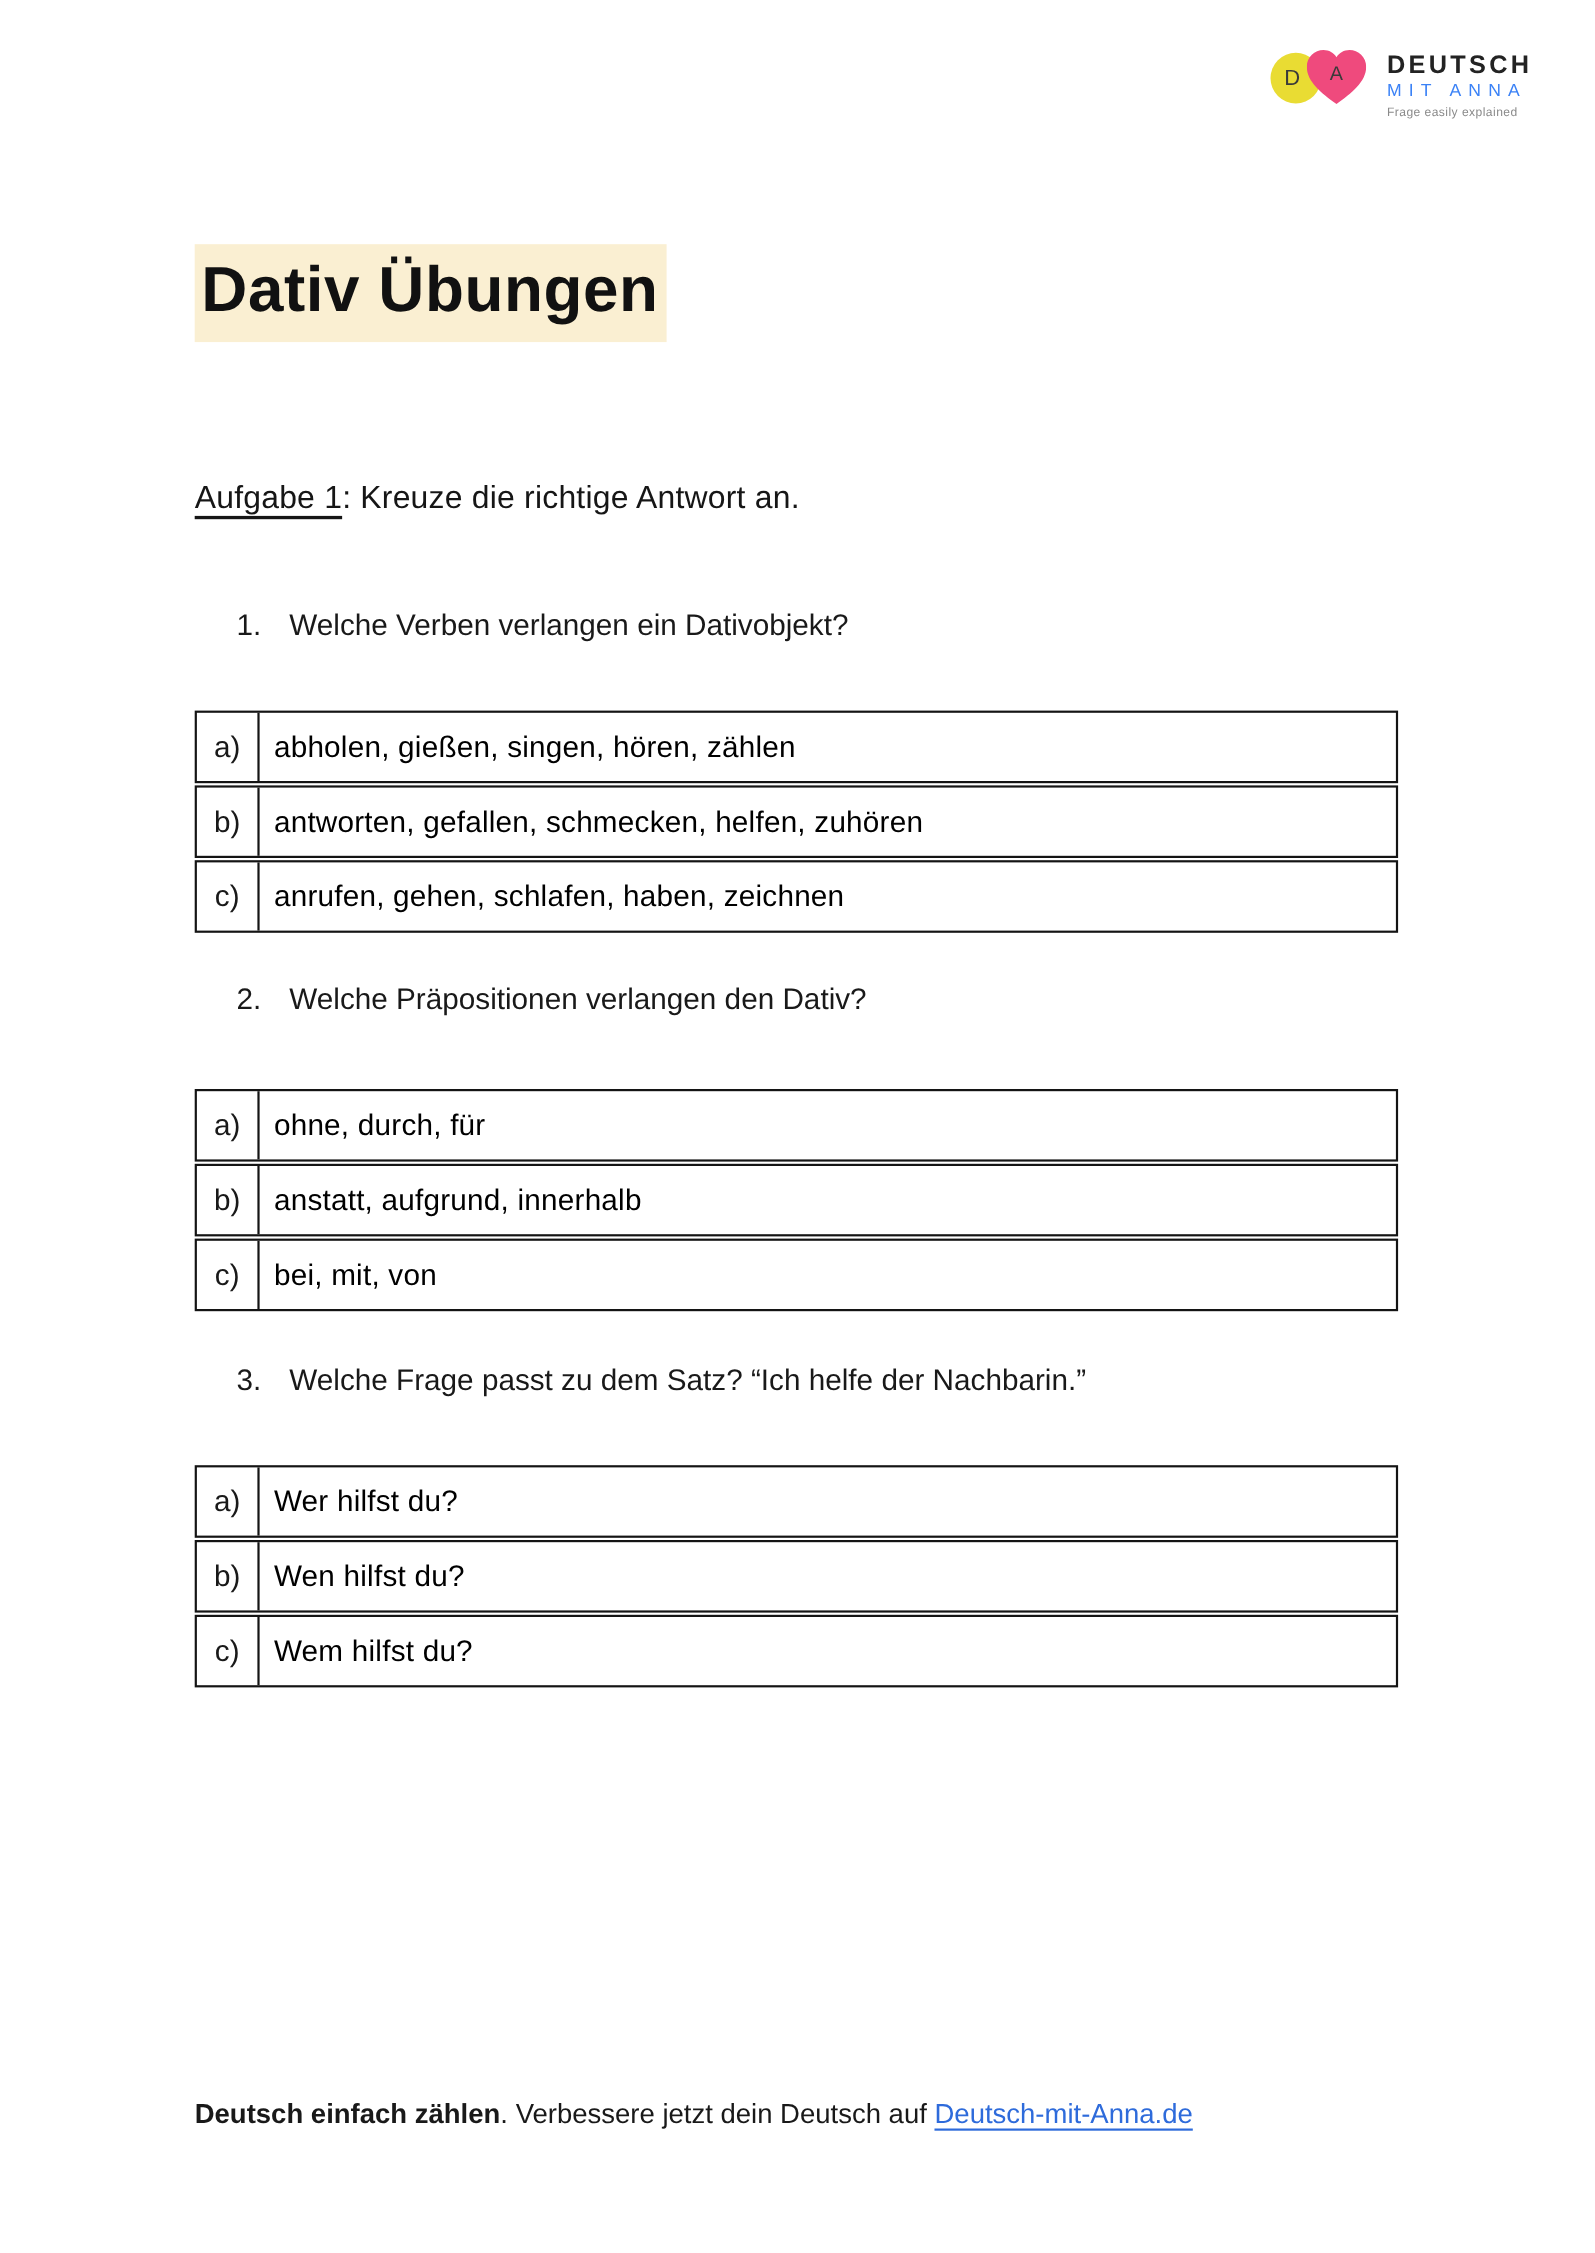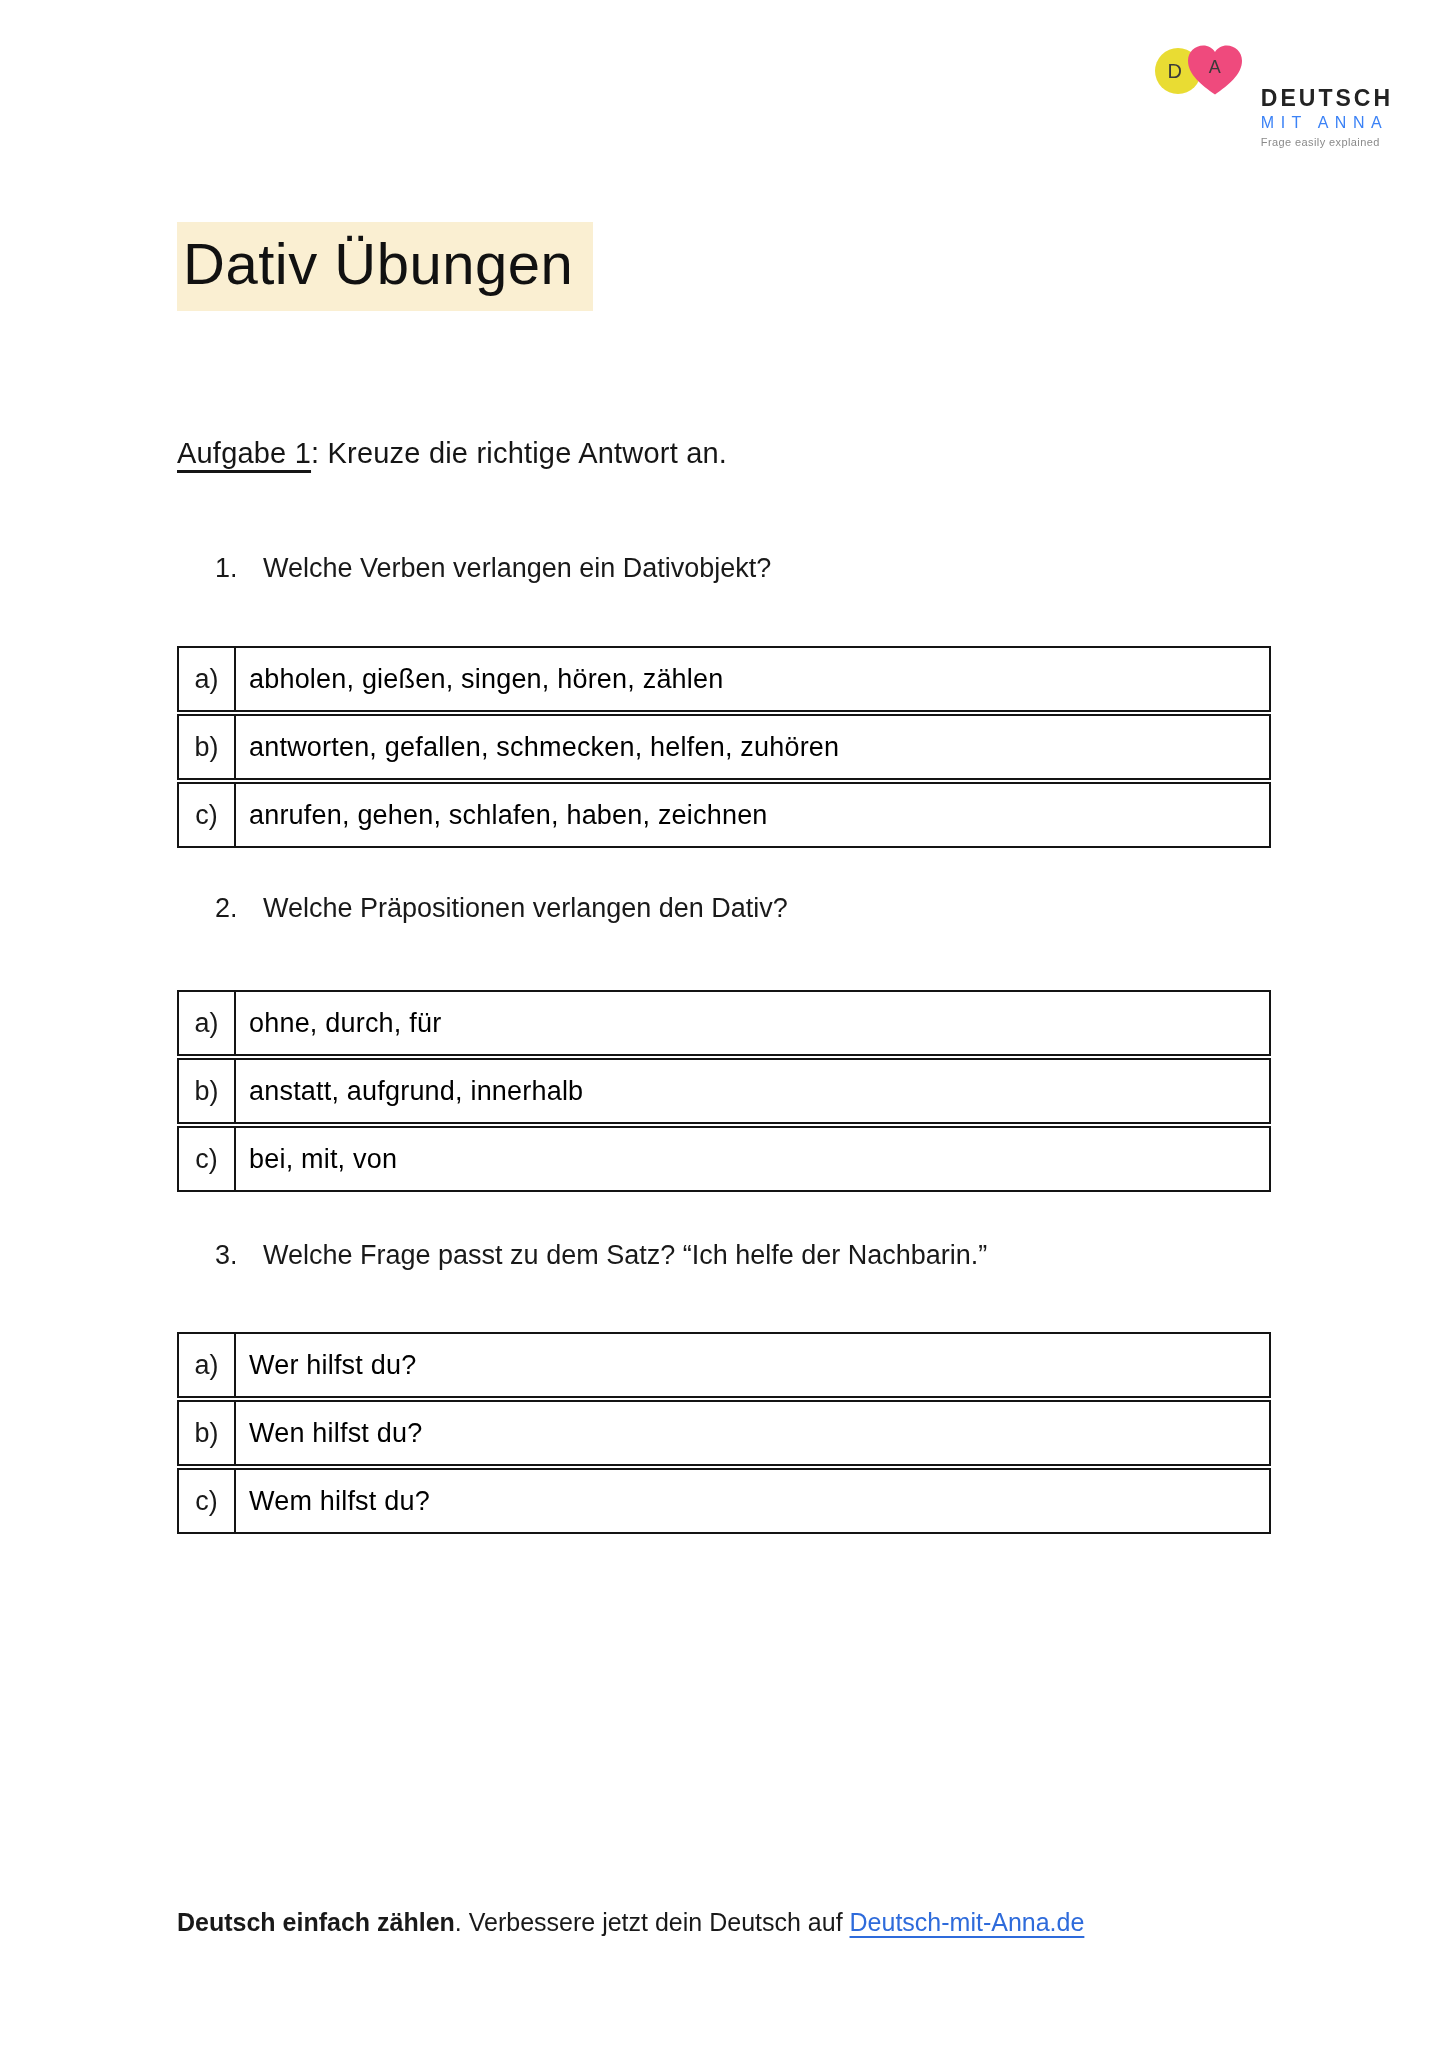--- a/index.html
+++ b/index.html
@@ -56,21 +56,21 @@
   }
   .logo-heart svg { width: 100%; height: 100%; display: block; }
   .logo-heart span {
     position: absolute;
     left: 50%;
     top: 44%;
     transform: translate(-50%, -50%);
     font-size: 18px;
     color: #3a3a3a;
   }
-  .logo-text { padding-top: 2px; margin-top: 40px; }
+  .logo-text { padding-top: 2px; }
   .logo-title {
     font-size: 23px;
     font-weight: bold;
     letter-spacing: 3px;
     color: #232323;
     line-height: 1.25;
   }
   .logo-subtitle {
     font-size: 16px;
     font-weight: 400;
@@ -87,23 +87,23 @@
 
   
   .doc-title {
     position: absolute;
     top: 222px;
     left: 177px;
   }
   .doc-title .highlight {
     display: inline-block;
     background: #faefd2;
-    padding: 8px 20px 14px 6px;
+    padding: 8px 7px 14px 6px;
     font-size: 58px;
-    font-weight: 400;
+    font-weight: 700;
     color: #111111;
     letter-spacing: 0.5px;
     text-align: right;
   }
 
   
   .task-heading {
     position: absolute;
     top: 437px;
     left: 177px;

